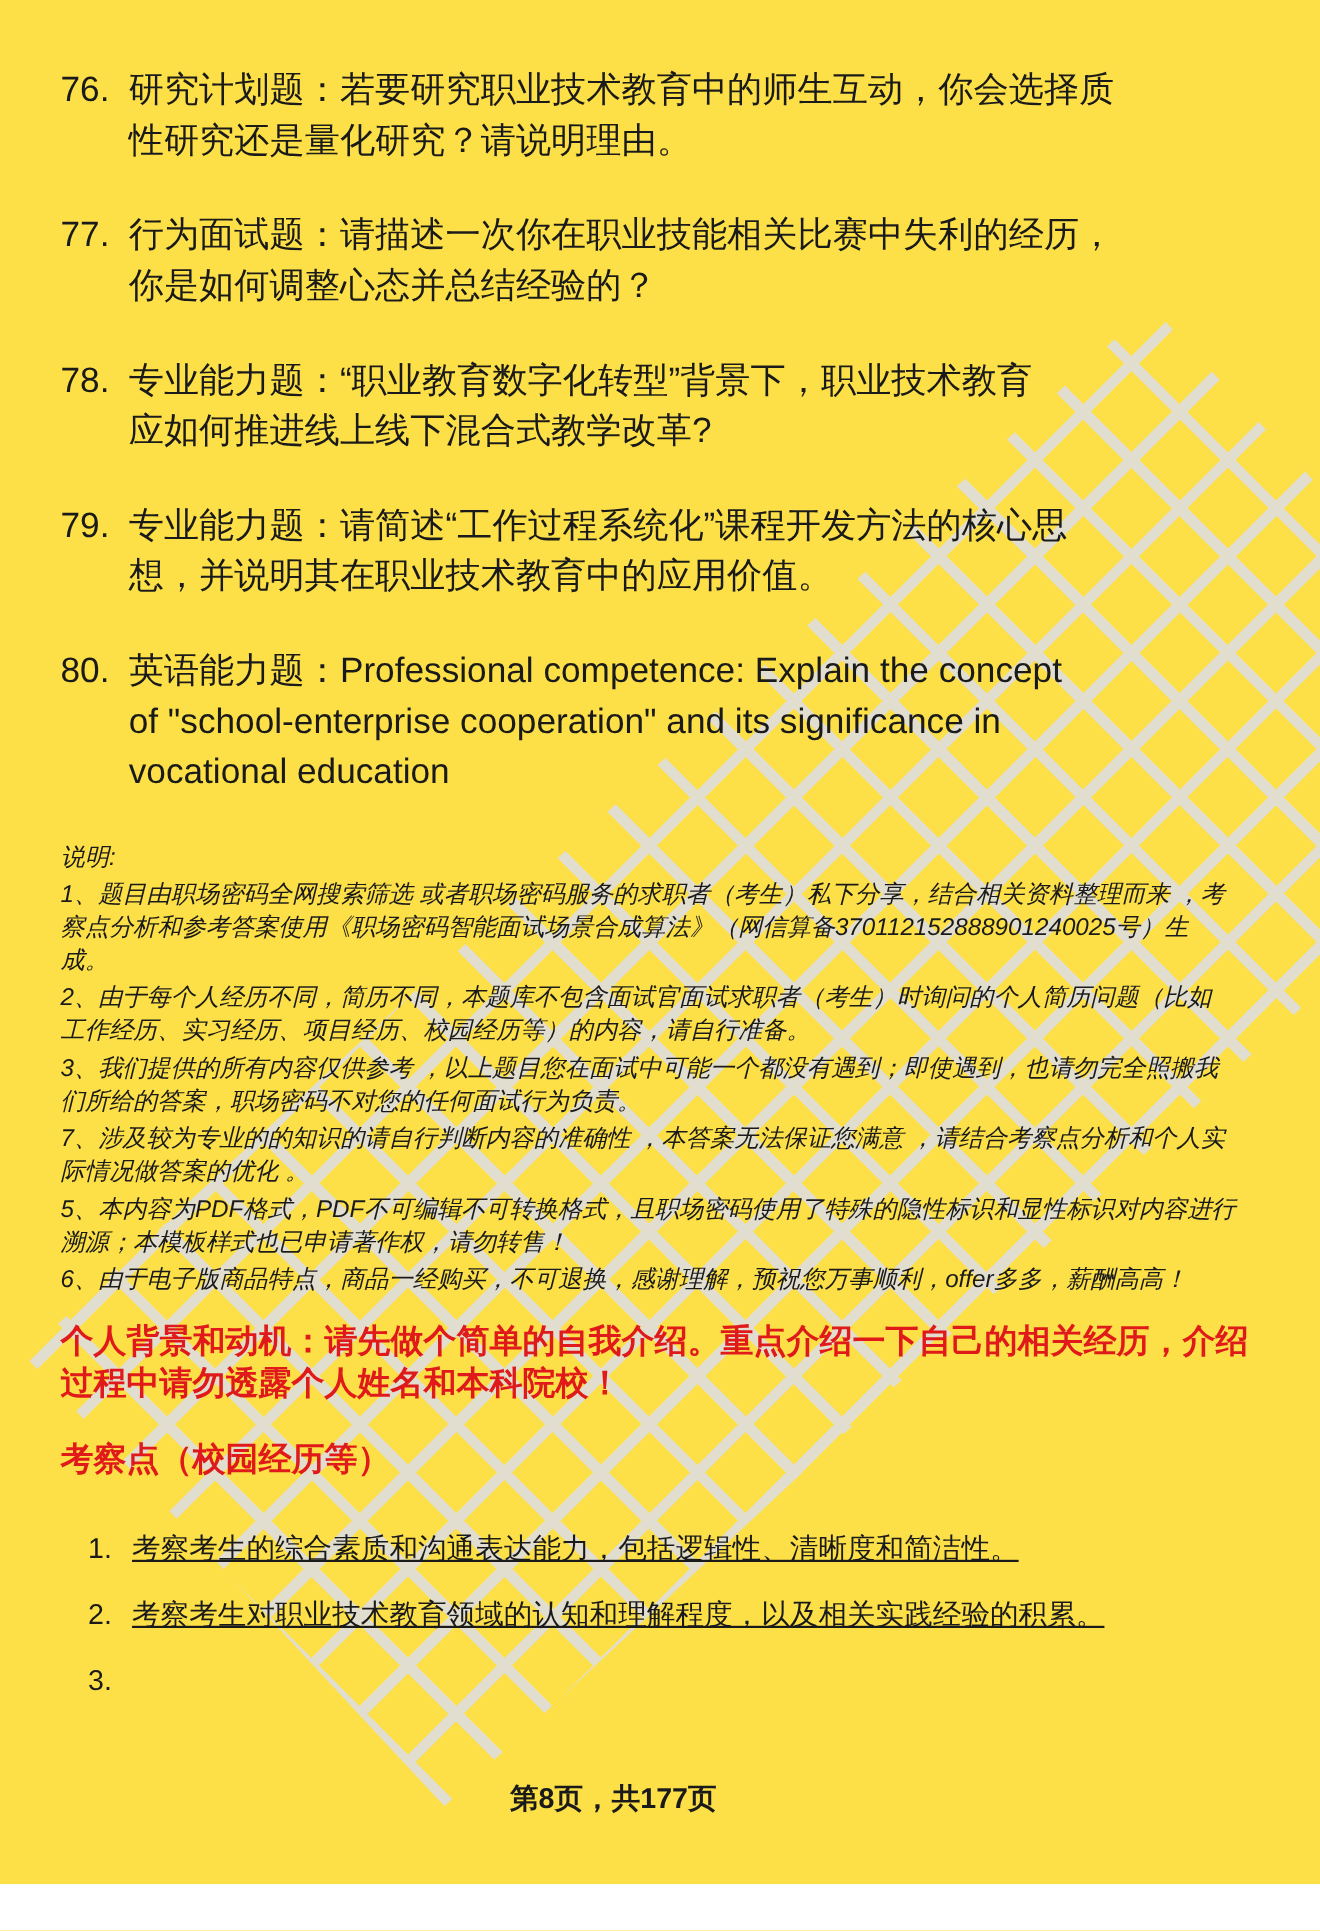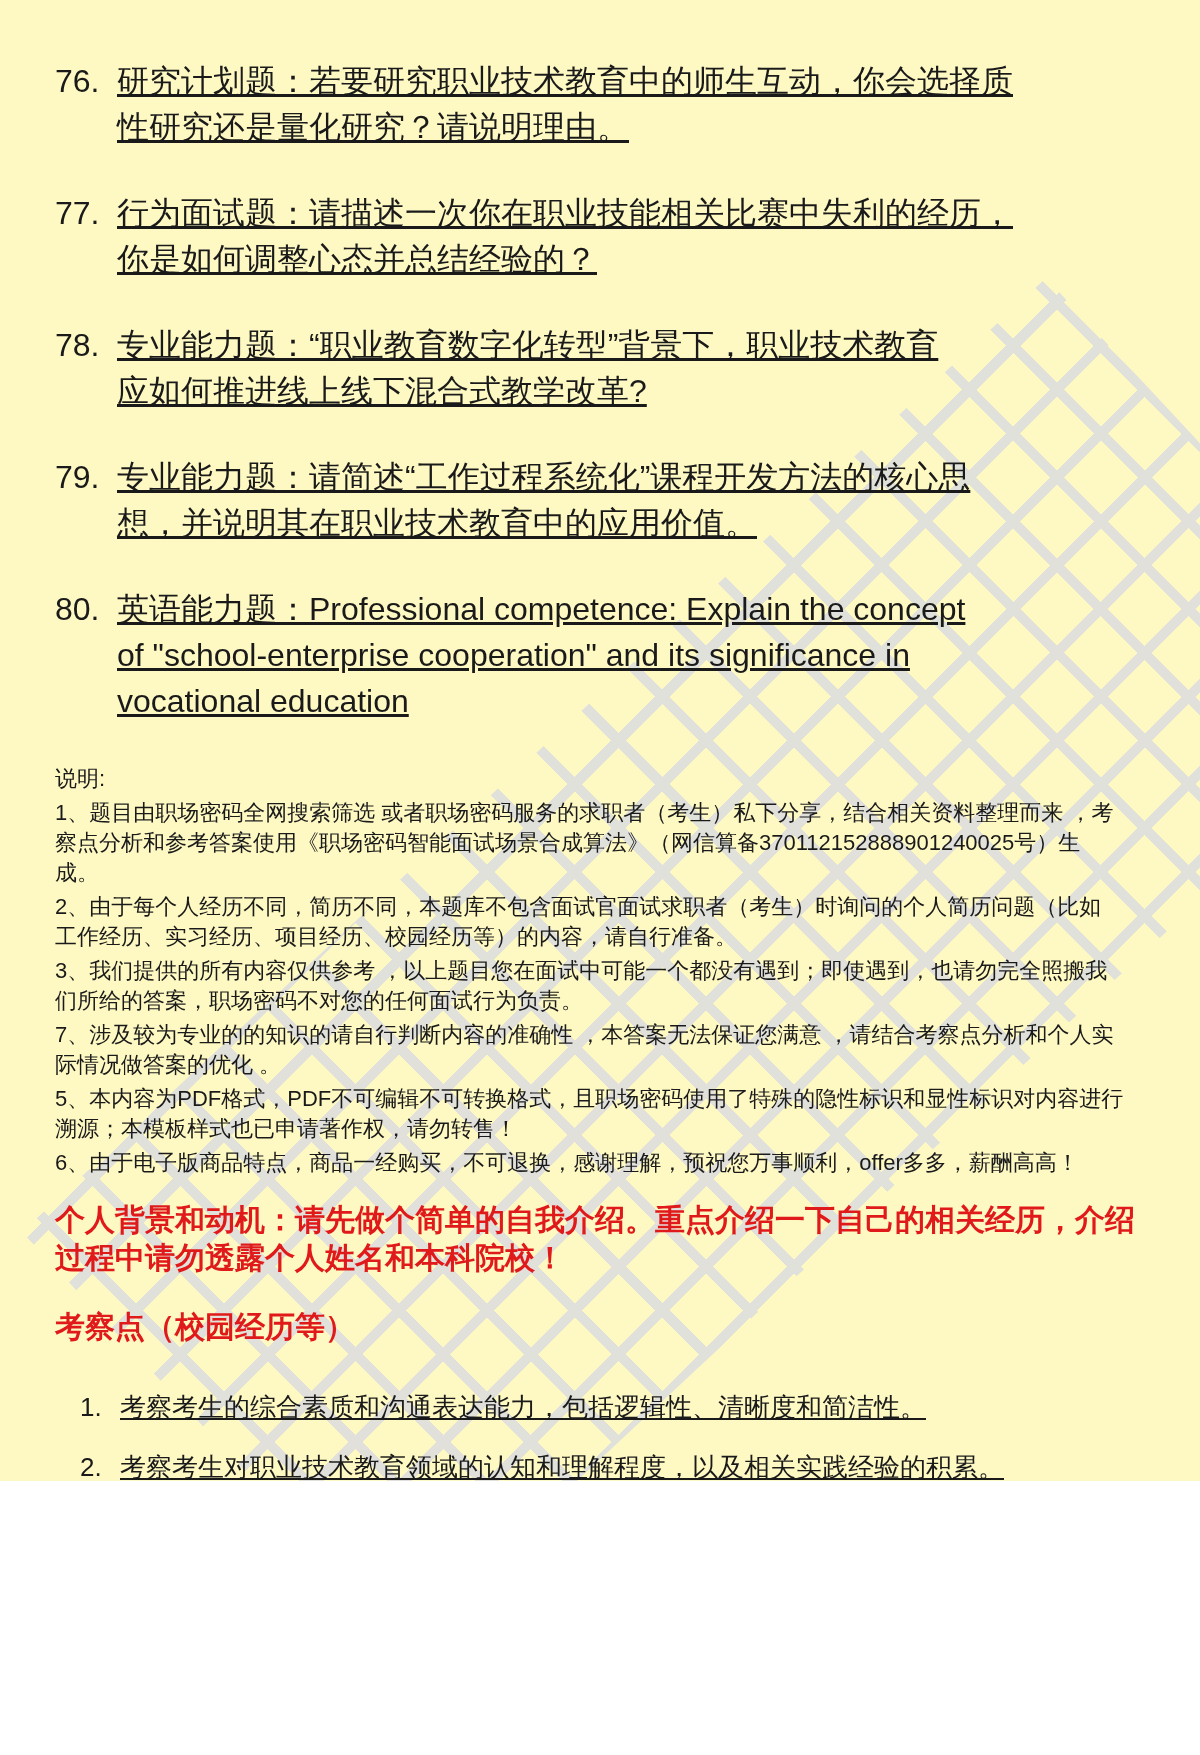--- a/index.html
+++ b/index.html
@@ -1,39 +1,39 @@
 <!DOCTYPE html>
 <html><head>
 <meta charset="utf-8">
 <style>
   html,body{margin:0;padding:0;background:#ffffff;}
   .page{
     position:relative;
-    width:1200px;height:1481px;
-    background:#fef9c3;
+    width:1200px;height:1713px;
+    background:#fde047;
     overflow:hidden;
     font-family:"Liberation Sans","DejaVu Sans",sans-serif;
     color:#1a1a1a;
   }
   
   .watermark{
     position:absolute;inset:0;z-index:0;opacity:.9;
     background-image:
       repeating-linear-gradient(45deg, rgba(0,0,0,0) 0 26px, #dedede 26px 36px, rgba(0,0,0,0) 36px 62px),
       repeating-linear-gradient(135deg, rgba(0,0,0,0) 0 26px, #dedede 26px 36px, rgba(0,0,0,0) 36px 62px);
     clip-path:polygon(1046px 278px, 1428px 688px, 404px 1642px, 22px 1232px);
   }
   .content{position:relative;z-index:1;padding-top:58px;}
 
   .questions{margin:0 18px 0 55px;font-size:32px;line-height:46px;}
   .q{display:flex;margin-bottom:40px;}
   .qnum{flex:0 0 62px;}
-  .qtext{white-space:pre-line;text-decoration:underline;}
+  .qtext{white-space:pre-line;}
 
-  .notes{margin:6px 18px 0 55px;font-size:22px;line-height:30px;}
+  .notes{margin:6px 18px 0 55px;font-size:22px;line-height:30px;font-style:italic;}
   .notes p{margin:0 0 4px 0;white-space:pre-line;}
 
   .alert{
     margin:23px 18px 0 55px;
     font-size:30px;line-height:38px;font-weight:bold;
     color:#e01a1a;white-space:pre-line;
   }
   .exam-heading{
     margin:31px 18px 0 55px;
     font-size:30px;line-height:38px;font-weight:bold;

